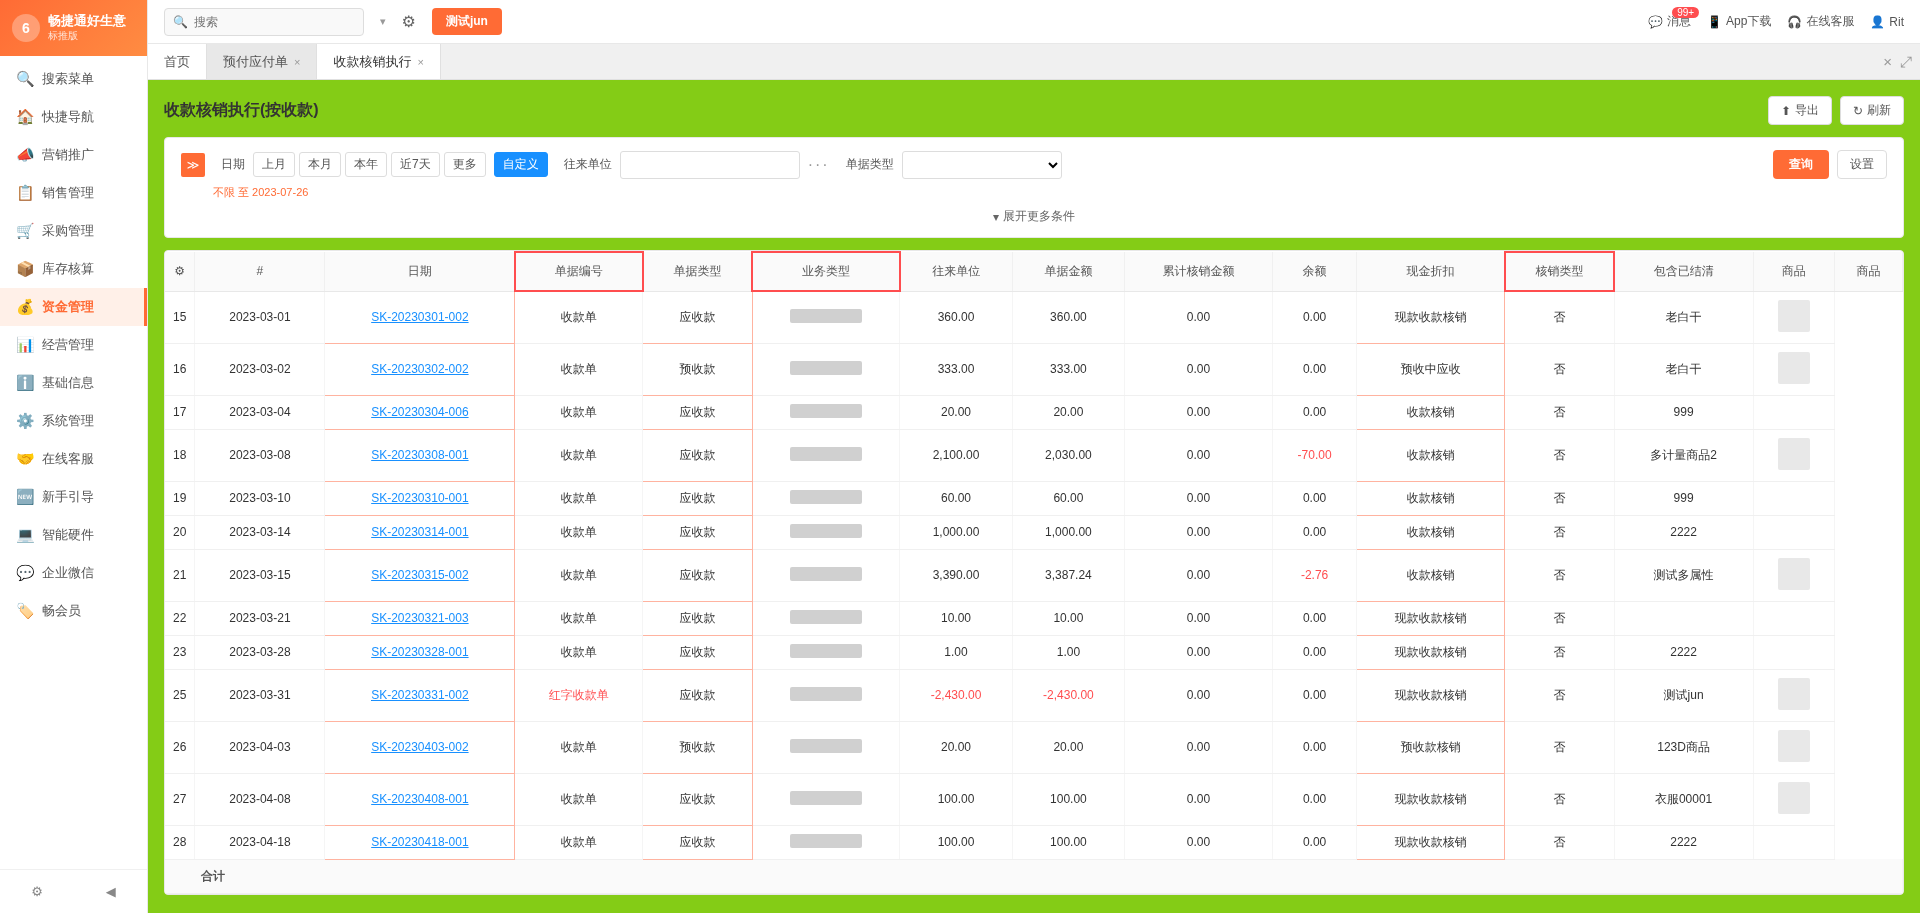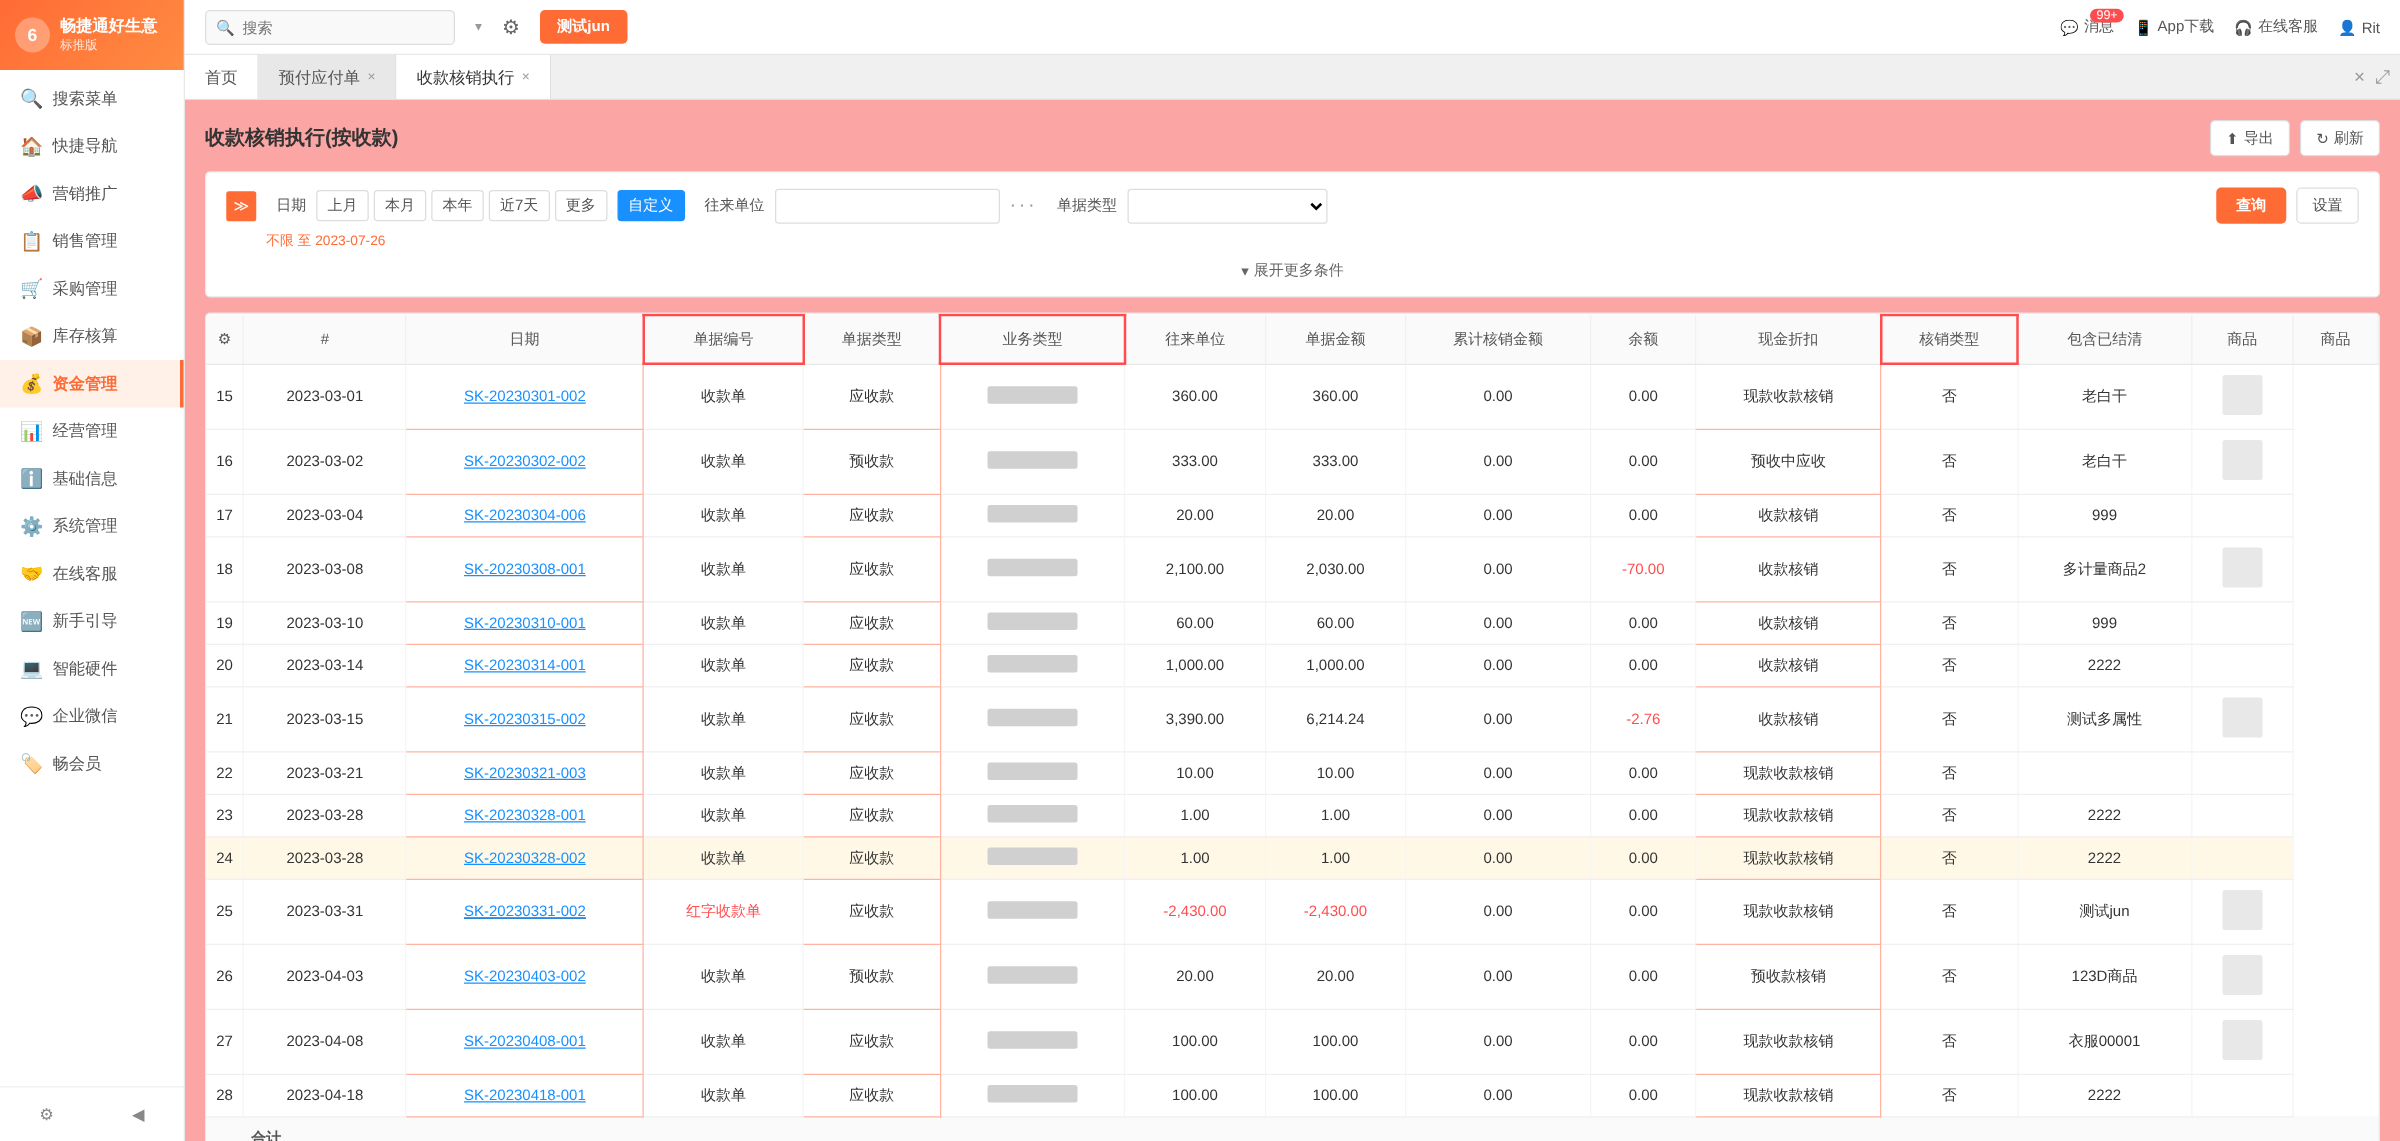--- a/index.html
+++ b/index.html
@@ -36,21 +36,21 @@
     
     .tabs { height: 36px; background: #f0f0f0; display: flex; align-items: center; border-bottom: 1px solid #e0e0e0; }
     .tab { height: 100%; display: flex; align-items: center; padding: 0 16px; gap: 6px; cursor: pointer; font-size: 13px; color: #555; border-right: 1px solid #e0e0e0; background: #e8e8e8; }
     .tab.active { background: #fff; color: #333; font-weight: 500; }
     .tab-close { color: #999; font-size: 11px; cursor: pointer; }
     .tab-home { background: #fff; border-bottom: none; }
     .tabs-end { display: flex; align-items: center; margin-left: auto; padding-right: 8px; gap: 8px; }
     .tabs-end span { color: #999; cursor: pointer; font-size: 15px; }
 
     
-    .content { flex: 1; overflow: auto; padding: 16px; background: #fca5a5; }
+    .content { flex: 1; overflow: auto; padding: 16px; background: #84cc16; }
     .page-header { display: flex; align-items: center; justify-content: space-between; margin-bottom: 12px; }
     .page-title { font-size: 16px; font-weight: bold; color: #333; }
     .page-actions { display: flex; gap: 8px; }
     .btn-export { background: #fff; border: 1px solid #ddd; border-radius: 4px; padding: 5px 12px; font-size: 12px; cursor: pointer; color: #555; display: flex; align-items: center; gap: 4px; }
     .btn-refresh { background: #fff; border: 1px solid #ddd; border-radius: 4px; padding: 5px 12px; font-size: 12px; cursor: pointer; color: #555; display: flex; align-items: center; gap: 4px; }
 
     
     .filter-bar { background: #fff; border-radius: 4px; padding: 12px 16px; margin-bottom: 12px; border: 1px solid #e8e8e8; }
     .filter-row { display: flex; align-items: center; gap: 16px; flex-wrap: wrap; }
     .filter-expand-btn { width: 24px; height: 24px; background: #ff6b35; border-radius: 2px; display: flex; align-items: center; justify-content: center; cursor: pointer; color: #fff; font-size: 12px; }
@@ -382,21 +382,21 @@
               <td></td>
             </tr>
             <tr>
               <td>21</td>
               <td>2023-03-15</td>
               <td style="border: 1px solid rgb(255, 179, 160);"><a class="link" href="#">SK-20230315-002</a></td>
               <td>收款单</td>
               <td style="border: 1px solid rgb(255, 179, 160);">应收款</td>
               <td><span style="display: inline-block; width: 72px; height: 14px; background: rgb(208, 208, 208); border-radius: 2px;"></span></td>
               <td>3,390.00</td>
-              <td>6,214.24</td>
+              <td>3,387.24</td>
               <td>0.00</td>
               <td class="negative">-2.76</td>
               <td style="border: 1px solid rgb(255, 179, 160);">收款核销</td>
               <td>否</td>
               <td>测试多属性</td>
               <td><span class="thumbnail"></span></td>
             </tr>
             <tr>
               <td>22</td>
               <td>2023-03-21</td>
@@ -410,36 +410,20 @@
               <td>0.00</td>
               <td style="border: 1px solid rgb(255, 179, 160);">现款收款核销</td>
               <td>否</td>
               <td></td>
               <td></td>
             </tr>
             <tr>
               <td>23</td>
               <td>2023-03-28</td>
               <td style="border: 1px solid rgb(255, 179, 160);"><a class="link" href="#">SK-20230328-001</a></td>
-              <td>收款单</td>
-              <td style="border: 1px solid rgb(255, 179, 160);">应收款</td>
-              <td><span style="display: inline-block; width: 72px; height: 14px; background: rgb(208, 208, 208); border-radius: 2px;"></span></td>
-              <td>1.00</td>
-              <td>1.00</td>
-              <td>0.00</td>
-              <td>0.00</td>
-              <td style="border: 1px solid rgb(255, 179, 160);">现款收款核销</td>
-              <td>否</td>
-              <td>2222</td>
-              <td></td>
-            </tr>
-            <tr class="highlighted">
-              <td>24</td>
-              <td>2023-03-28</td>
-              <td style="border: 1px solid rgb(255, 179, 160);"><a class="link" href="#">SK-20230328-002</a></td>
               <td>收款单</td>
               <td style="border: 1px solid rgb(255, 179, 160);">应收款</td>
               <td><span style="display: inline-block; width: 72px; height: 14px; background: rgb(208, 208, 208); border-radius: 2px;"></span></td>
               <td>1.00</td>
               <td>1.00</td>
               <td>0.00</td>
               <td>0.00</td>
               <td style="border: 1px solid rgb(255, 179, 160);">现款收款核销</td>
               <td>否</td>
               <td>2222</td>

